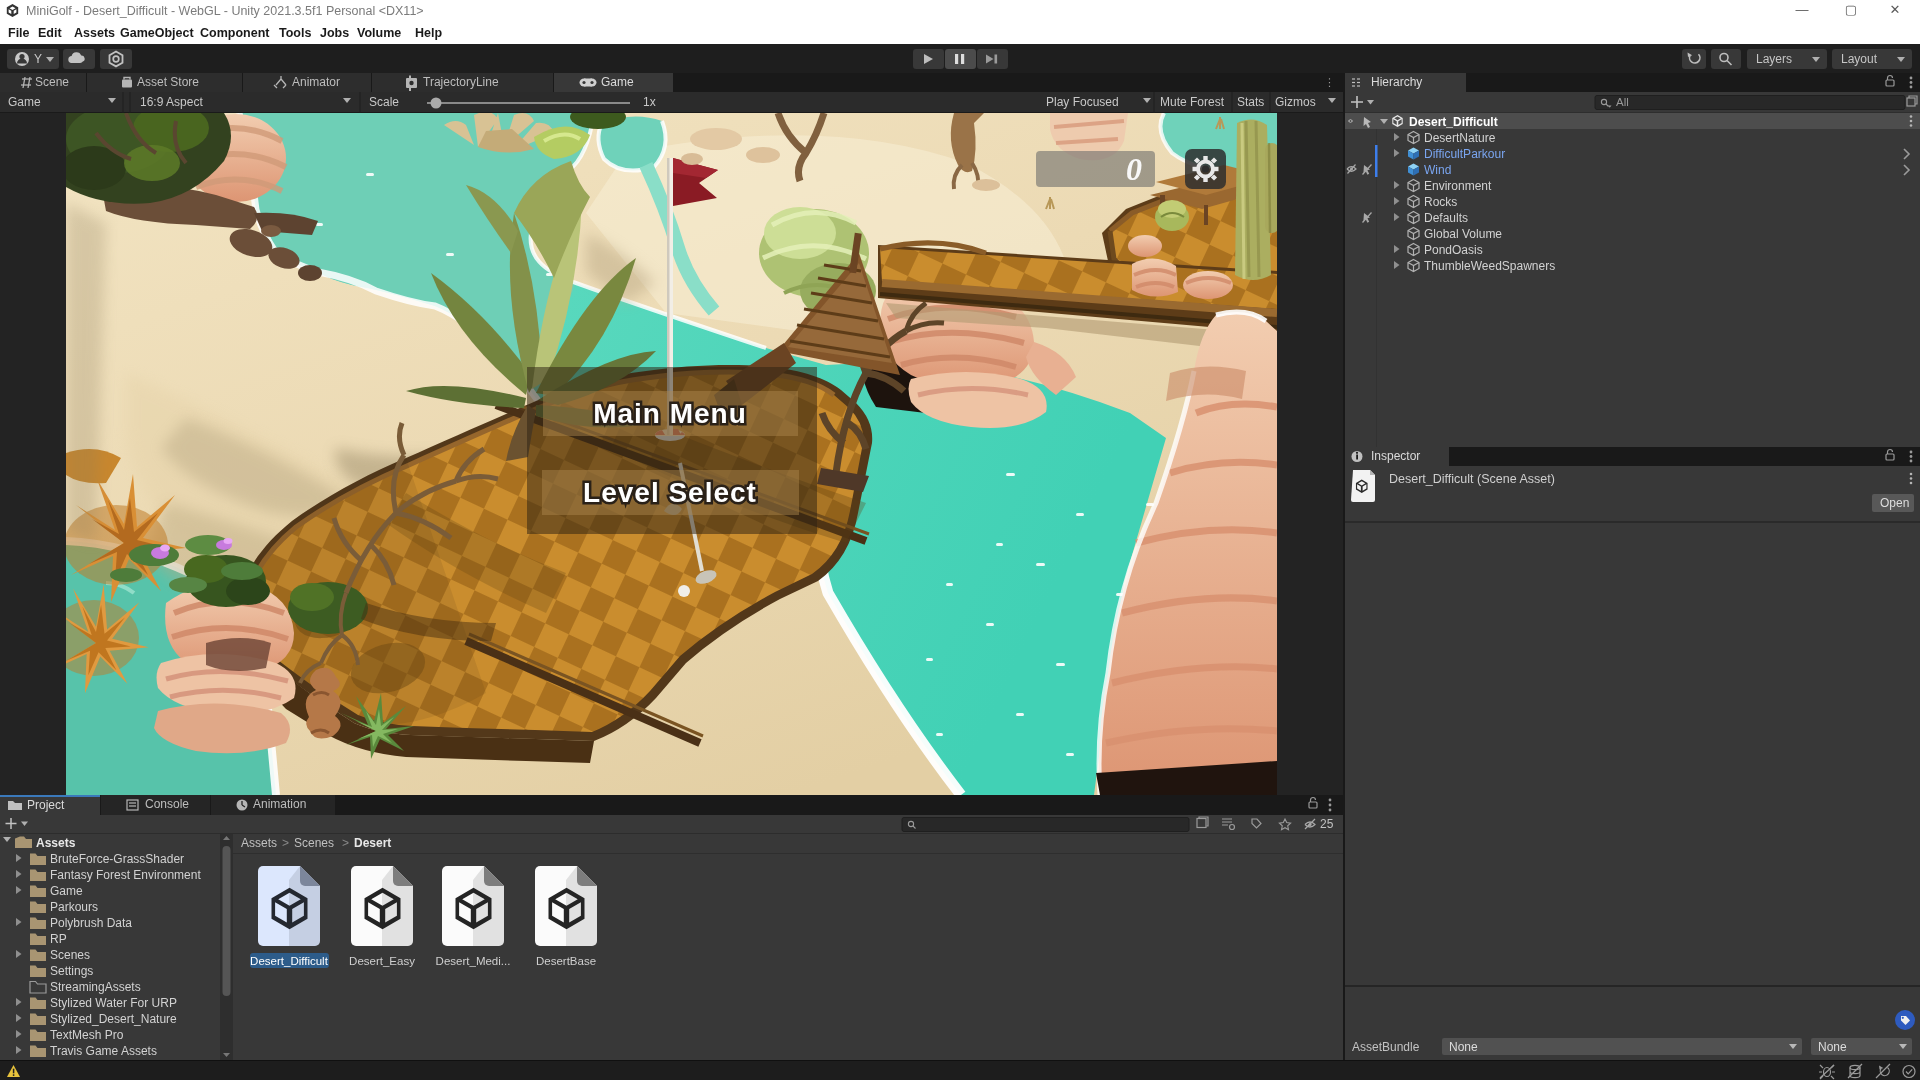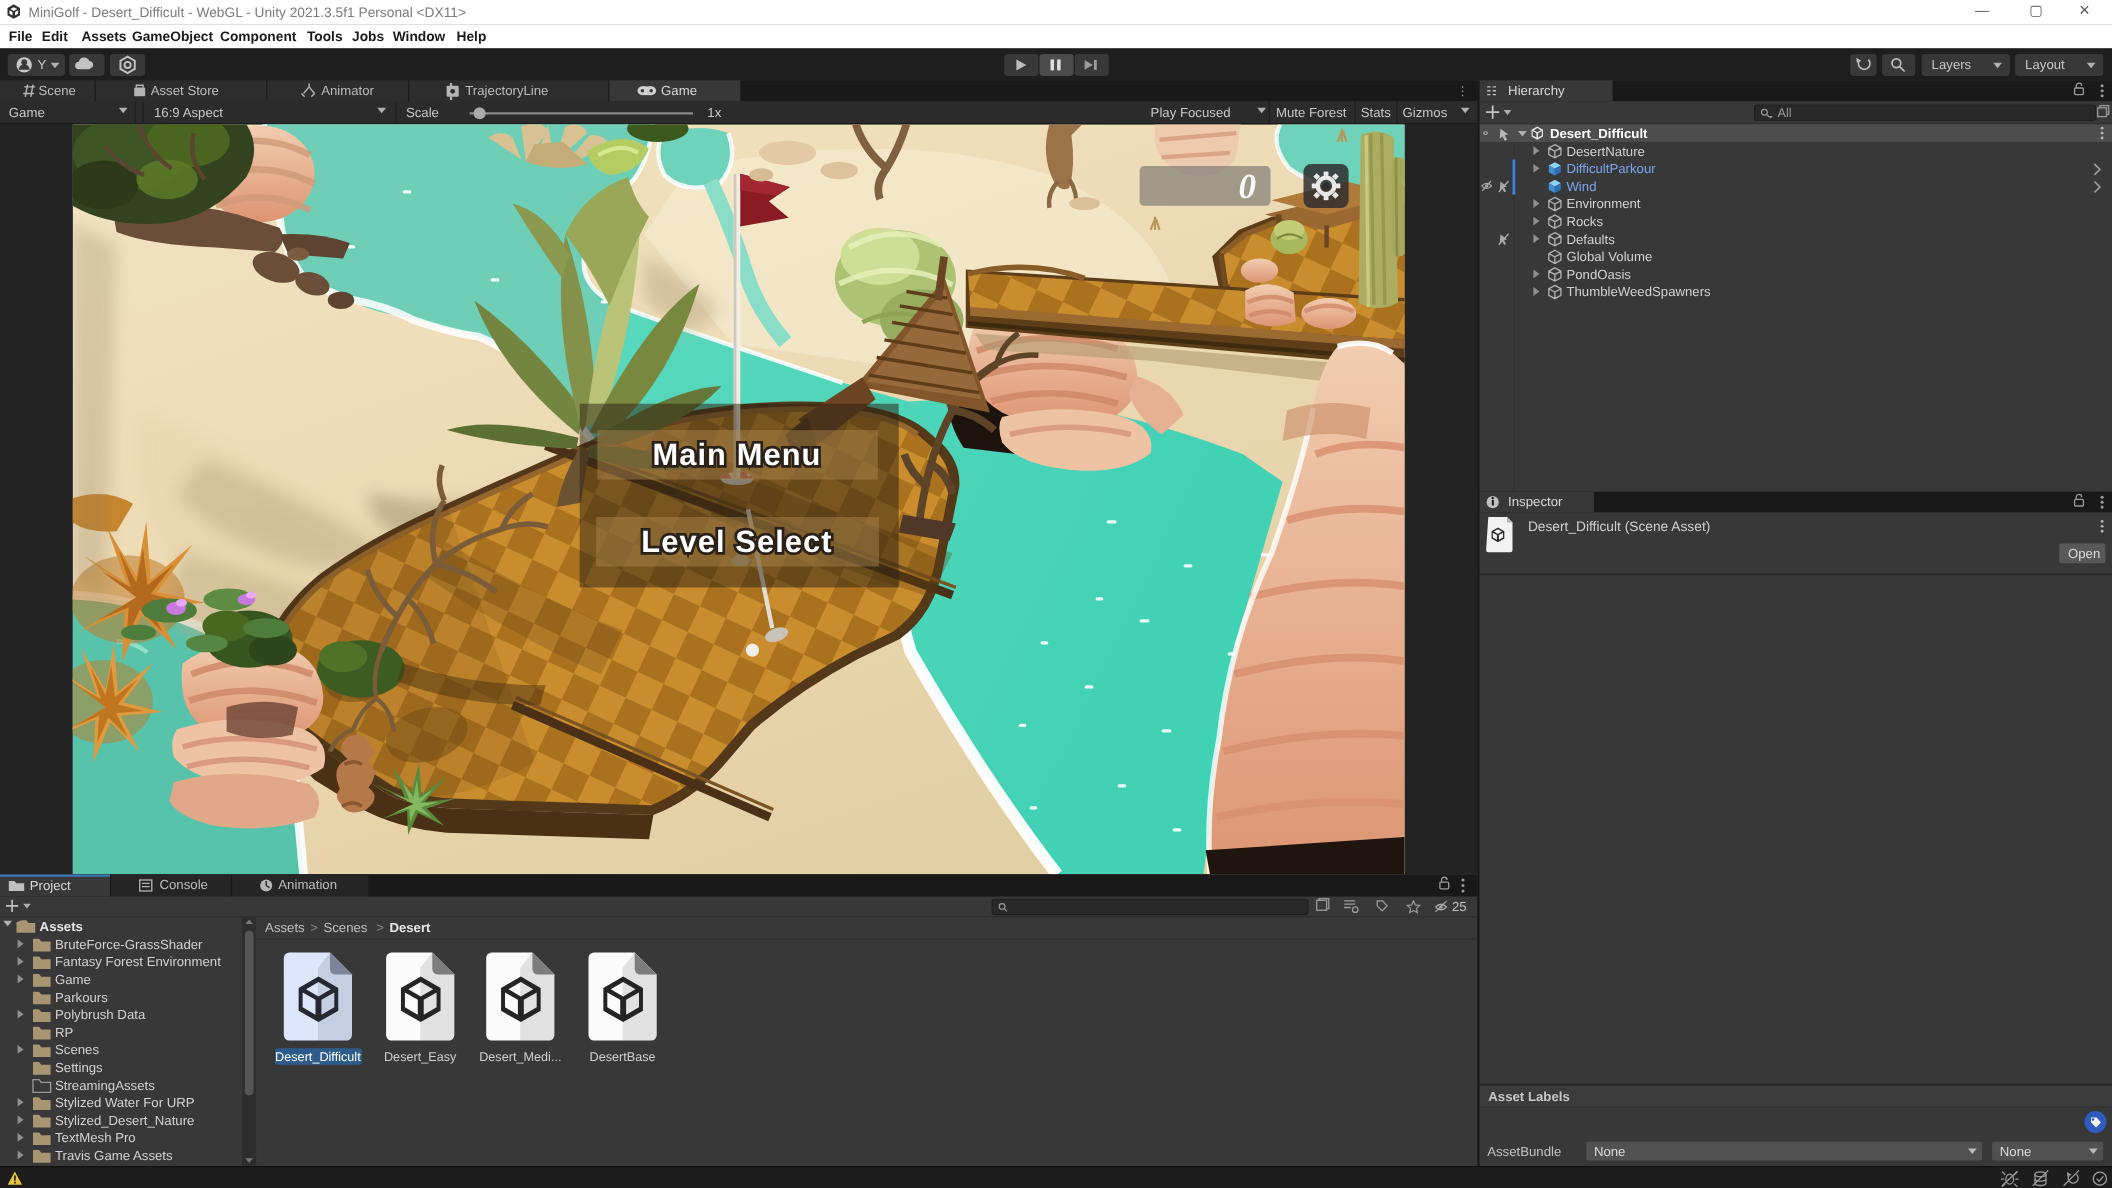--- a/index.html
+++ b/index.html
@@ -58,21 +58,21 @@
   </div>
 
   <div id="menubar" class="abs">
     <span style="left:8px">File</span>
     <span style="left:38px">Edit</span>
     <span style="left:74px">Assets</span>
     <span style="left:120px">GameObject</span>
     <span style="left:200px">Component</span>
     <span style="left:279px">Tools</span>
     <span style="left:320px">Jobs</span>
-    <span style="left:357px">Window</span>
+    <span style="left:357px">Volume</span>
     <span style="left:415px">Help</span>
   </div>
 
   <div id="toolbar" class="abs">
     <div class="tbtn" style="left:7px;width:52px;"></div>
     <div class="tbtn" style="left:63px;width:32px;"></div>
     <div class="tbtn" style="left:100px;width:32px;"></div>
     <div class="tbtn" style="left:913px;width:31px;"></div>
     <div class="tbtn" style="left:945px;width:31px;background:#4b4b4b;"></div>
     <div class="tbtn" style="left:977px;width:31px;"></div>
@@ -759,23 +759,20 @@
             <circle cx="566" cy="12.5" r="1.3"></circle>
             <circle cx="566" cy="17" r="1.3"></circle>
           </g>
         <rect x="527" y="28" width="42" height="18" rx="2" fill="#585858"></rect>
         <text x="535" y="41" fill="#dddddd" font-size="12">Open</text>
       </svg>
     </div>
     <div class="abs" style="left:0;top:74px;width:575px;height:2px;background:#2a2a2a;"></div>
 
     <div class="abs" style="left:0;top:538px;width:575px;height:2px;background:#252525;"></div>
-    <div class="abs" style="left:0;top:540px;width:575px;height:20px;background:#3b3b3b;border-bottom:1px solid #333;">
-      <span style="position:absolute;left:8px;top:3px;font-weight:bold;color:#c8c8c8;">Asset Labels</span>
-    </div>
     <svg class="abs" style="left:0;top:560px" width="575" height="53">
       <circle cx="560" cy="13" r="10" fill="#2e5bbf"></circle>
       <path d="M556 9 h5 l4 4.5 l-4.5 4.5 l-4.5-4.5 z" fill="#f0f0f0"></path>
         <circle cx="557.8" cy="10.8" r="1.1" fill="#2e5bbf"></circle>
       <text x="7" y="44" fill="#c2c2c2" font-size="12">AssetBundle</text>
       <rect x="97" y="31" width="360" height="17" rx="2" fill="#515151"></rect>
       <text x="104" y="44" fill="#dcdcdc" font-size="12">None</text>
       <path d="M444 37 l8 0 l-4 5 z" fill="#b8b8b8"></path>
       <rect x="466" y="31" width="101" height="17" rx="2" fill="#515151"></rect>
       <text x="473" y="44" fill="#dcdcdc" font-size="12">None</text>

